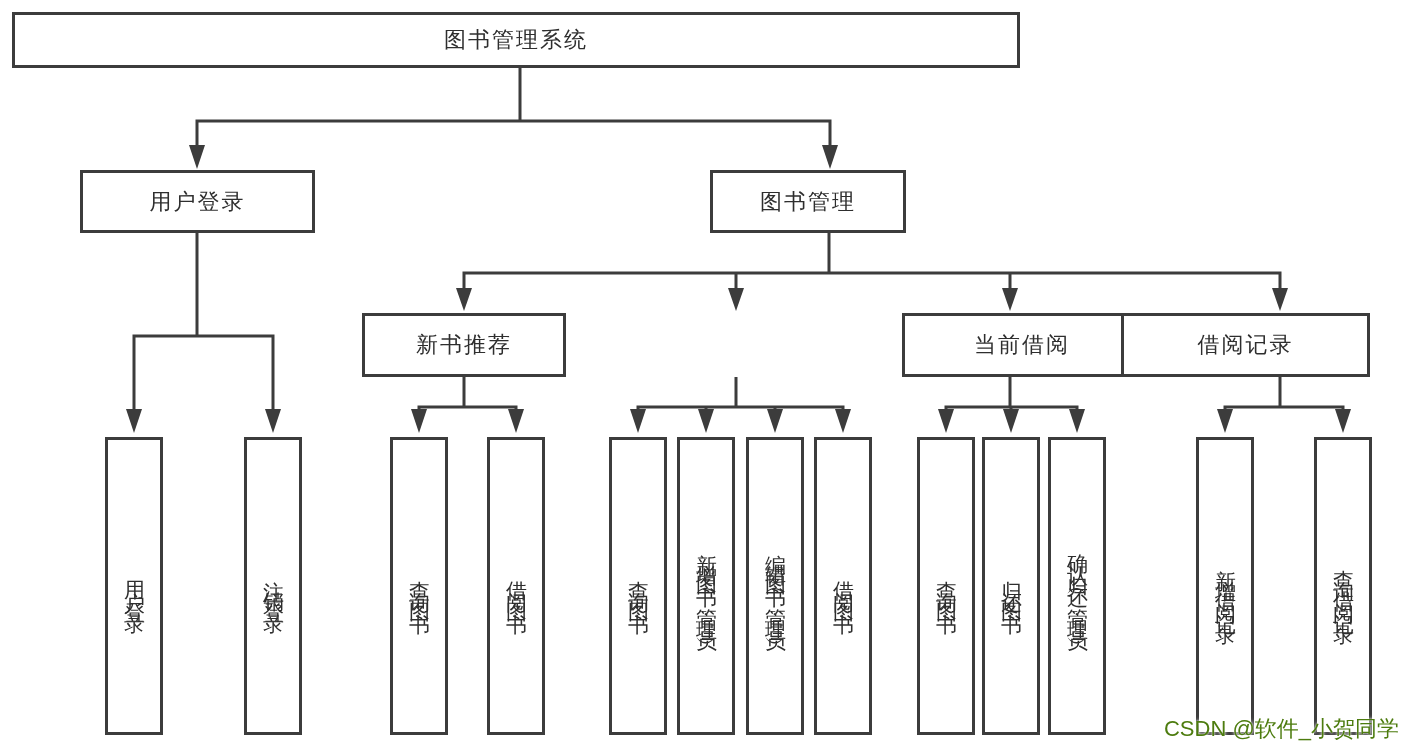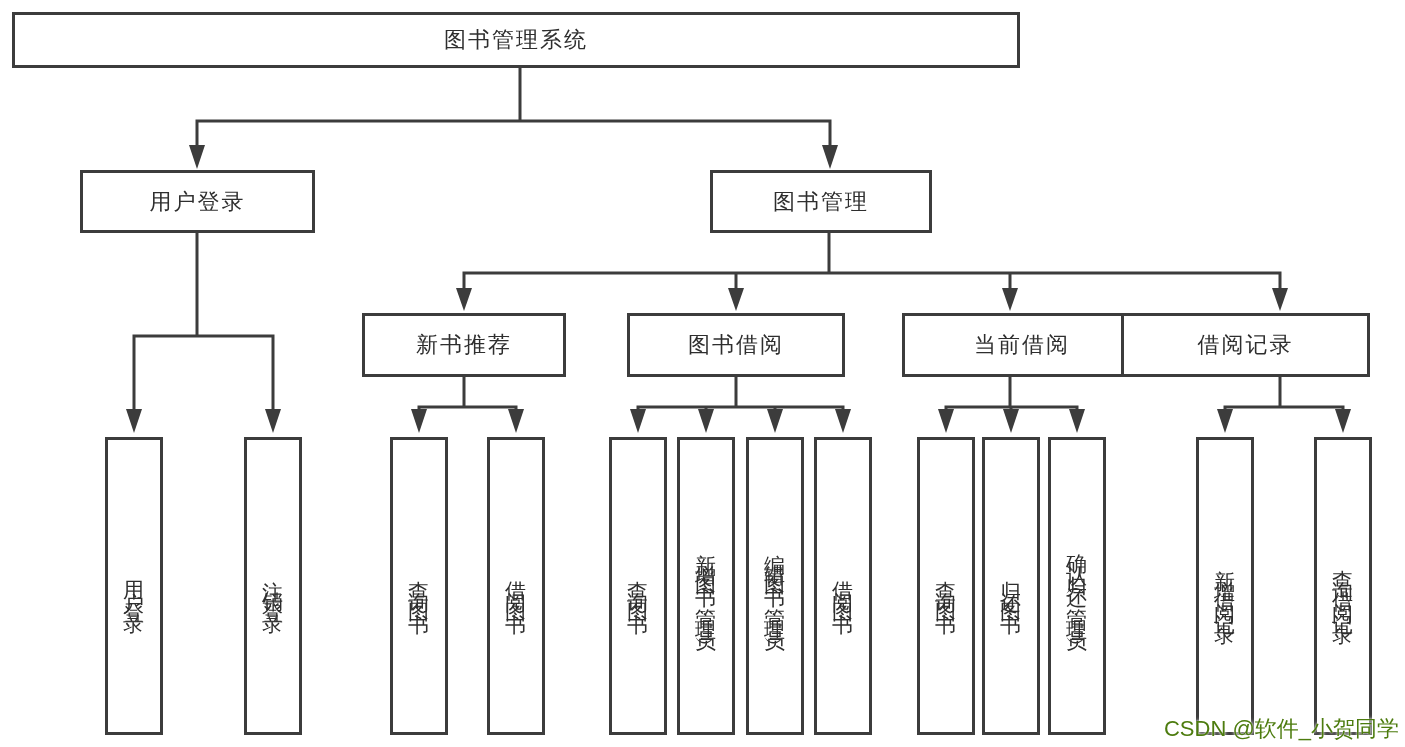--- a/index.html
+++ b/index.html
@@ -5,20 +5,21 @@
   html,body { margin:0; padding:0; background:#ffffff; }
   body { font-family:"Liberation Sans","DejaVu Sans",sans-serif; }
   .canvas {
     position:relative; width:1405px; height:747px; background:#ffffff; overflow:hidden;
   }
   svg.connectors { position:absolute; left:0; top:0; pointer-events:none; }
   .box {
     position:absolute; box-sizing:border-box; background:#ffffff;
     border:3px solid #3c3c3c; display:flex; align-items:center; justify-content:center;
     z-index:2;
+    font-family:Liberation Serif, serif;
   }
   .box.h .lbl {
     font-size:22px; color:#2e2e2e; letter-spacing:2px; white-space:nowrap;
   }
   .box.v .lbl {
     writing-mode:vertical-rl; text-orientation:mixed;
     font-size:21px; letter-spacing:11px; color:#2e2e2e; line-height:1;
   }
   .watermark {
     position:absolute; right:6px; bottom:3px; z-index:5;
@@ -78,29 +79,26 @@
     </g>
   </svg>
 
   <div class="box h" style="left:12px;top:12px;width:1008px;height:56px">
     <span class="lbl">图书管理系统</span>
   </div>
 
   <div class="box h" style="left:80px;top:170px;width:235px;height:63px">
     <span class="lbl">用户登录</span>
   </div>
-  <div class="box h" style="left:710px;top:170px;width:222px;height:63px">
+  <div class="box h" style="left:710px;top:170px;width:196px;height:63px">
     <span class="lbl">图书管理</span>
   </div>
 
   <div class="box h" style="left:362px;top:313px;width:204px;height:64px">
     <span class="lbl">新书推荐</span>
-  </div>
-  <div class="box h" style="left:627px;top:313px;width:218px;height:64px">
-    <span class="lbl">图书借阅</span>
   </div>
   <div class="box h" style="left:902px;top:313px;width:240px;height:64px">
     <span class="lbl">当前借阅</span>
   </div>
   <div class="box h" style="left:1121px;top:313px;width:249px;height:64px">
     <span class="lbl">借阅记录</span>
   </div>
 
   <div class="box v" style="left:105px;top:437px;width:58px;height:298px">
     <span class="lbl">用户登录</span>

